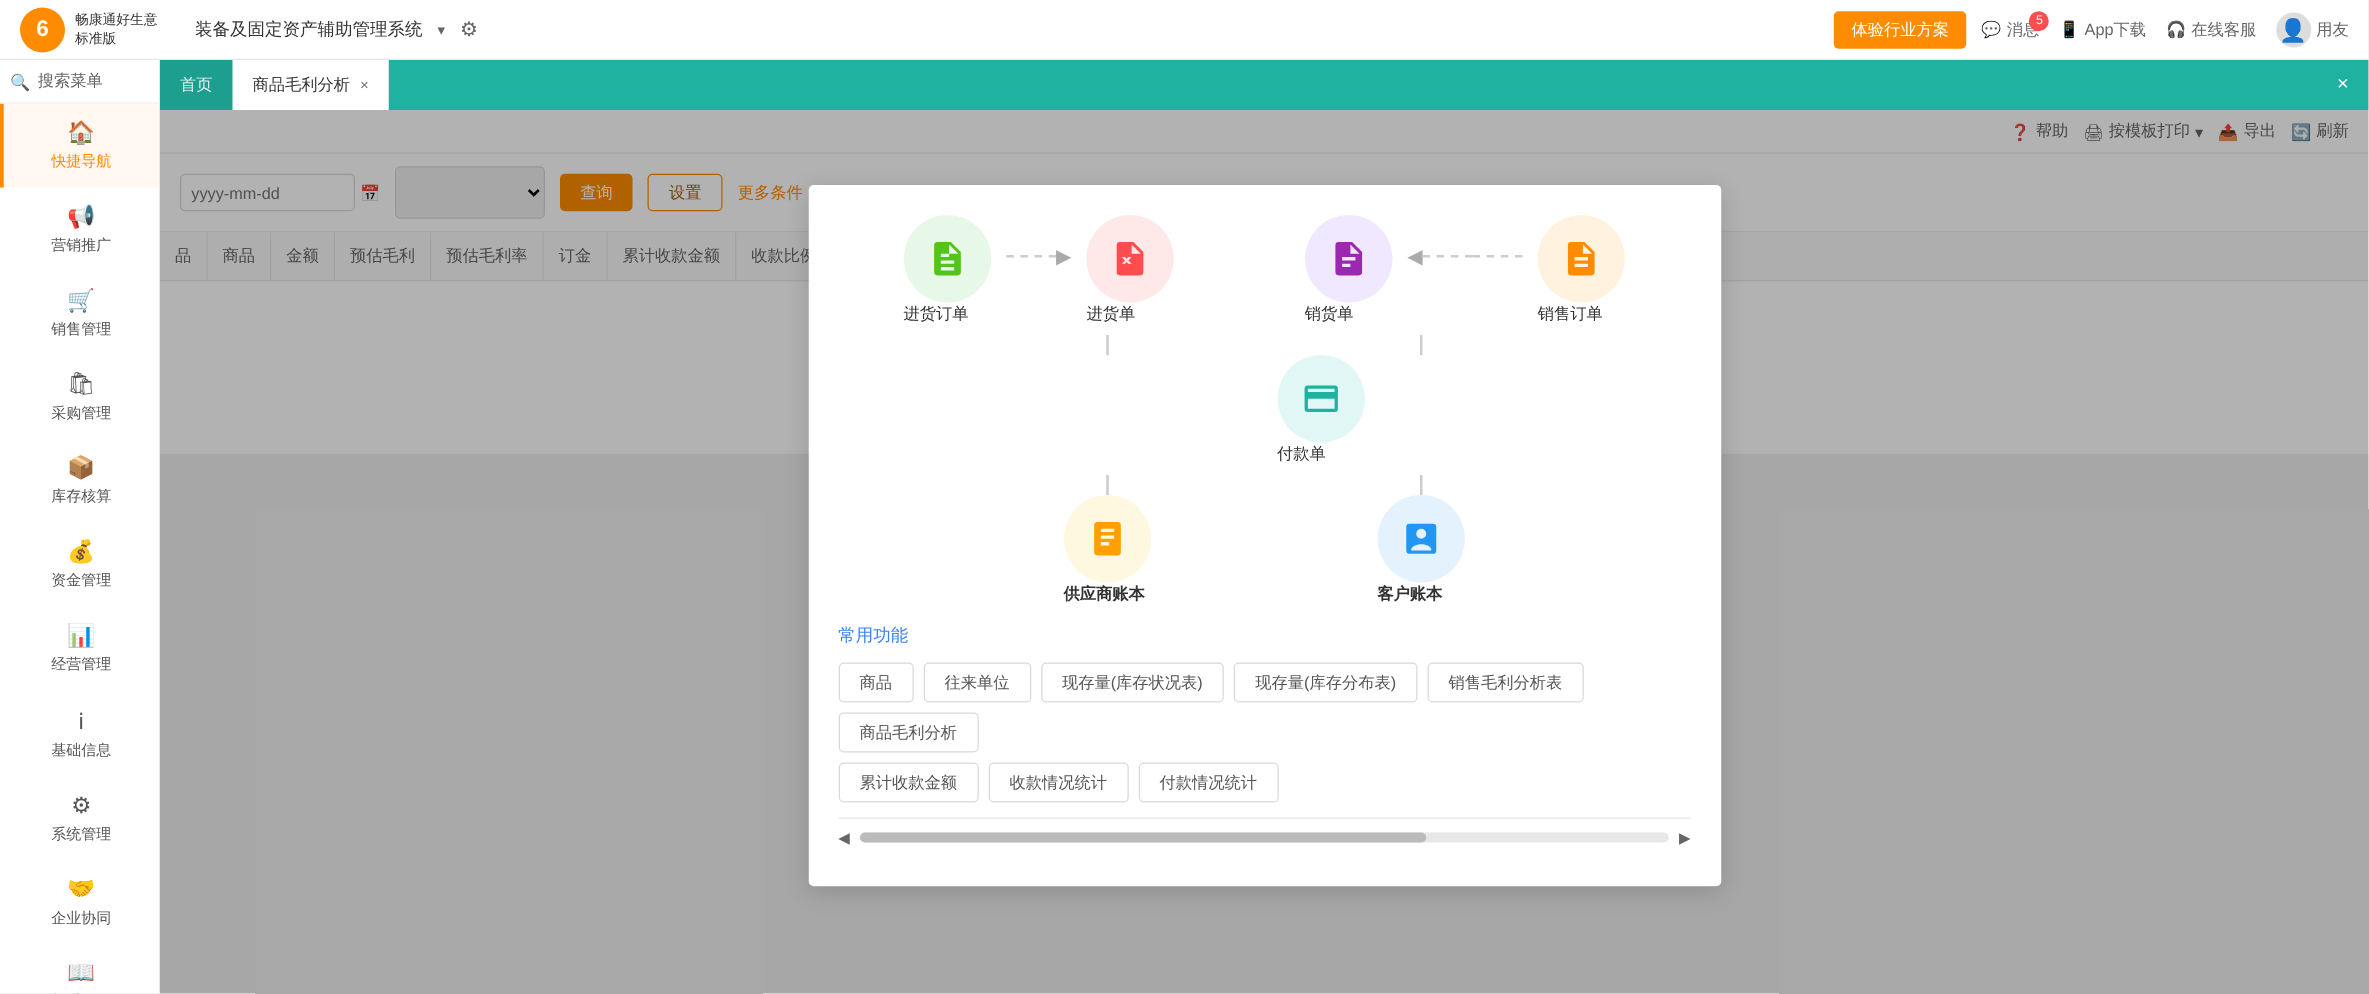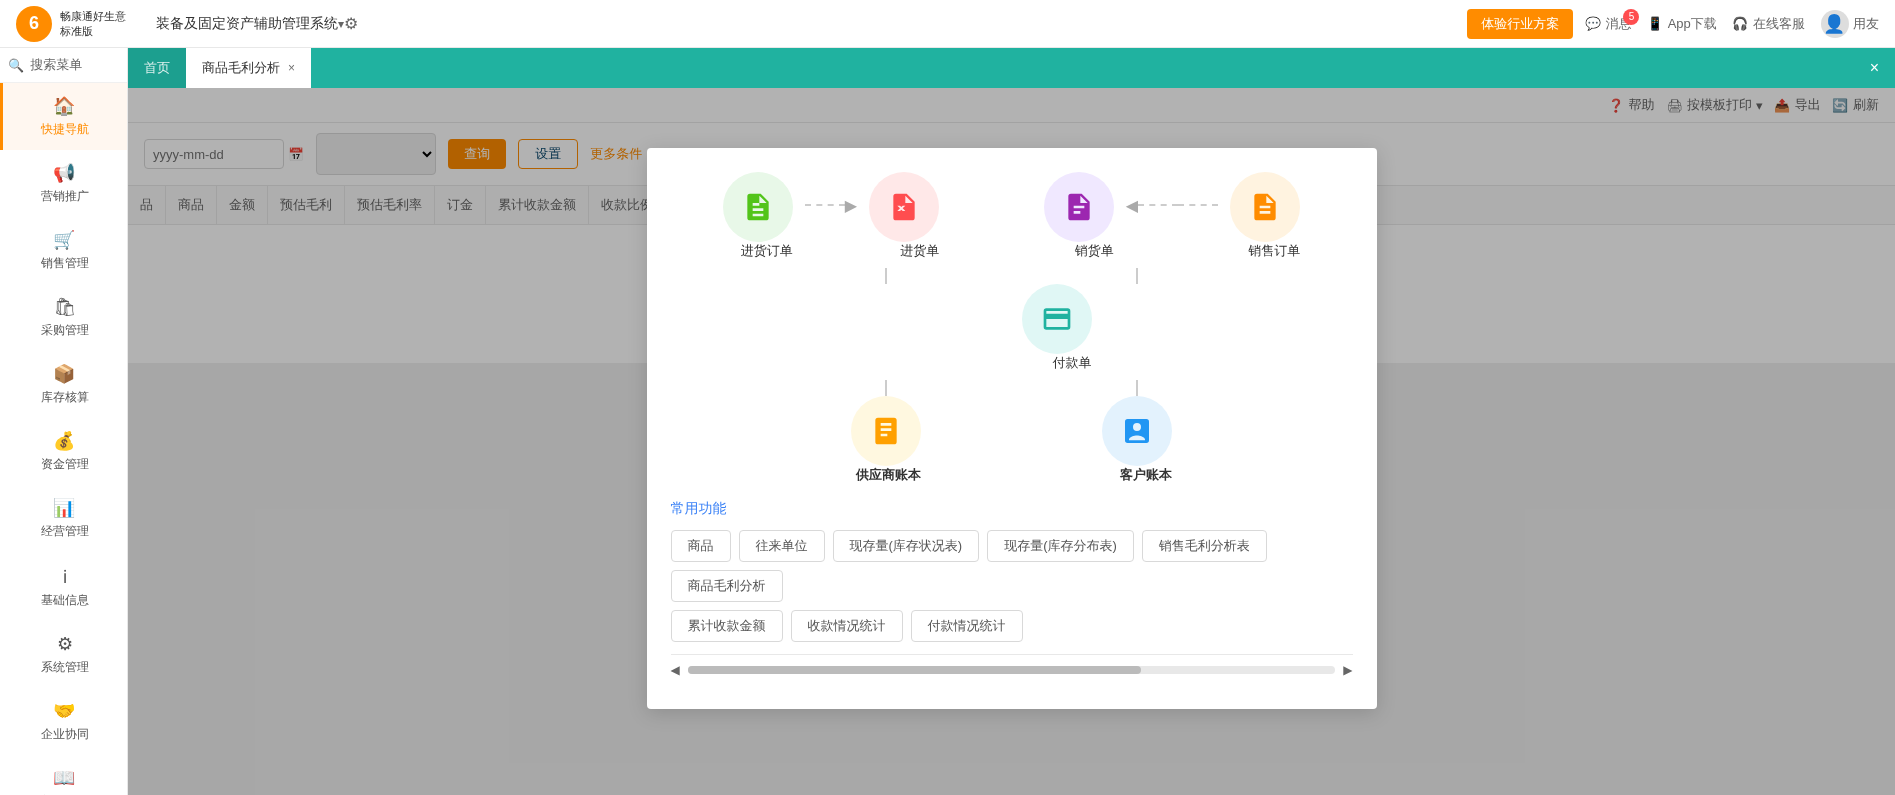--- a/index.html
+++ b/index.html
@@ -11,21 +11,21 @@
     .main-area { display: flex; flex: 1; overflow: hidden; }
     .sidebar { width: 128px; background: #fff; border-right: 1px solid #e8e8e8; display: flex; flex-direction: column; }
     .content-area { flex: 1; display: flex; flex-direction: column; overflow: hidden; }
     .tab-bar { height: 40px; background: #20b2a0; display: flex; align-items: center; }
     .page-content { flex: 1; background: #f0f0f0; overflow: auto; position: relative; }
 
     
     .logo-area { display: flex; align-items: center; gap: 8px; width: 128px; }
     .logo-icon { width: 36px; height: 36px; background: #ff8c00; border-radius: 50%; display: flex; align-items: center; justify-content: center; color: white; font-size: 18px; font-weight: bold; }
     .logo-text { font-size: 11px; color: #333; line-height: 1.3; }
-    .system-title { color: #333; font-size: 14px; font-weight: 500; flex: 1; display: flex; align-items: center; gap: 0; }
+    .system-title { color: #333; font-size: 14px; font-weight: 500; flex: 1; display: flex; align-items: center; gap: 12px; }
     .dropdown-arrow { color: #666; font-size: 12px; }
     .settings-icon { color: #666; font-size: 16px; cursor: pointer; }
     .trial-btn { background: #ff8c00; color: white; border: none; padding: 6px 14px; border-radius: 4px; cursor: pointer; font-size: 13px; }
     .top-actions { display: flex; align-items: center; gap: 16px; margin-left: auto; }
     .top-action-item { display: flex; align-items: center; gap: 4px; color: #666; cursor: pointer; font-size: 13px; position: relative; }
     .badge { position: absolute; top: -6px; right: -8px; background: #ff4d4f; color: white; font-size: 10px; border-radius: 10px; padding: 0 4px; min-width: 16px; height: 16px; display: flex; align-items: center; justify-content: center; }
     .user-avatar { width: 28px; height: 28px; background: #ddd; border-radius: 50%; display: flex; align-items: center; justify-content: center; color: #666; font-size: 18px; }
 
     
     .sidebar-search { padding: 8px; border-bottom: 1px solid #f0f0f0; display: flex; align-items: center; gap: 6px; color: #666; cursor: pointer; font-size: 13px; }
@@ -41,21 +41,21 @@
     .tab-close-right { margin-left: auto; padding: 8px 16px; color: white; cursor: pointer; font-size: 16px; }
 
     
     .page-toolbar { background: white; padding: 8px 16px; display: flex; align-items: center; gap: 12px; border-bottom: 1px solid #e8e8e8; }
     .toolbar-action { display: flex; align-items: center; gap: 4px; color: #666; cursor: pointer; font-size: 13px; }
     .filter-row { background: white; padding: 10px 16px; display: flex; align-items: center; gap: 12px; border-bottom: 1px solid #e8e8e8; }
     .filter-input { border: 1px solid #d9d9d9; border-radius: 4px; padding: 4px 8px; font-size: 13px; height: 30px; }
     .filter-input-date { width: 140px; }
     .filter-select { border: 1px solid #d9d9d9; border-radius: 4px; padding: 20px 8px; font-size: 13px; height: 30px; min-width: 120px; }
     .btn-query { background: #ff8c00; color: white; border: none; padding: 5px 16px; border-radius: 4px; cursor: pointer; height: 30px; font-size: 13px; }
-    .btn-settings { background: #fff; color: #0c4a6e; border: 1px solid #ff8c00; padding: 5px 16px; border-radius: 4px; cursor: pointer; height: 30px; font-size: 13px; }
+    .btn-settings { background: #fff; color: #a16207; border: 1px solid #ff8c00; padding: 5px 16px; border-radius: 4px; cursor: pointer; height: 30px; font-size: 13px; }
     .more-conditions { color: #ff8c00; cursor: pointer; font-size: 13px; }
     .table-area { background: white; flex: 1; }
     .table-header { display: flex; background: #fafafa; border-bottom: 1px solid #e8e8e8; }
     .th { padding: 10px 12px; color: #666; font-size: 13px; border-right: 1px solid #e8e8e8; white-space: nowrap; }
     .no-data { text-align: center; padding: 60px; color: #999; font-size: 14px; }
 
     
     .modal-overlay { position: absolute; top: 0; left: 0; right: 0; bottom: 0; background: rgba(0,0,0,0.3); z-index: 100; display: flex; justify-content: center; align-items: flex-start; padding-top: 60px; }
     .modal { background: white; width: 730px; border-radius: 4px; box-shadow: 0 4px 20px rgba(0,0,0,0.15); padding: 24px; position: relative; }
     .flow-circle { width: 70px; height: 70px; border-radius: 50%; display: flex; align-items: center; justify-content: center; font-size: 28px; }
@@ -63,21 +63,21 @@
     .flow-circle.red { background: #ffe8e8; color: #ff4d4f; }
     .flow-circle.purple { background: #f0e8ff; color: #9c27b0; }
     .flow-circle.orange { background: #fff3e0; color: #ff8c00; }
     .flow-circle.teal { background: #e0f7f5; color: #20b2a0; }
     .flow-circle.pink { background: #ffe8f0; color: #e91e63; }
     .flow-circle.yellow { background: #fff8e0; color: #ffa000; }
     .flow-circle.blue-light { background: #e3f2fd; color: #2196f3; }
     .flow-label { font-size: 13px; color: #333; }
     .flow-dash { border-top: 2px dashed #ccc; width: 40px; }
     .flow-dash-v { border-left: 2px solid #ccc; height: 20px; margin: 0 auto; }
-    .flow-col { display: flex; flex-direction: column; align-items: flex-end; }
+    .flow-col { display: flex; flex-direction: column; align-items: flex-start; }
 
     
     .common-functions { margin-top: 8px; }
     .common-title { font-size: 14px; color: #3b82f6; margin-bottom: 12px; font-weight: 500; }
     .func-buttons { display: flex; flex-wrap: wrap; gap: 8px; }
     .func-btn { border: 1px solid #d9d9d9; background: white; padding: 6px 16px; border-radius: 4px; cursor: pointer; font-size: 13px; color: #555; }
 
     
     .scroll-area { display: flex; align-items: center; padding: 8px 0; border-top: 1px solid #e8e8e8; margin-top: 12px; }
     .scroll-track { flex: 1; height: 8px; background: #e8e8e8; border-radius: 4px; margin: 0 8px; position: relative; }

